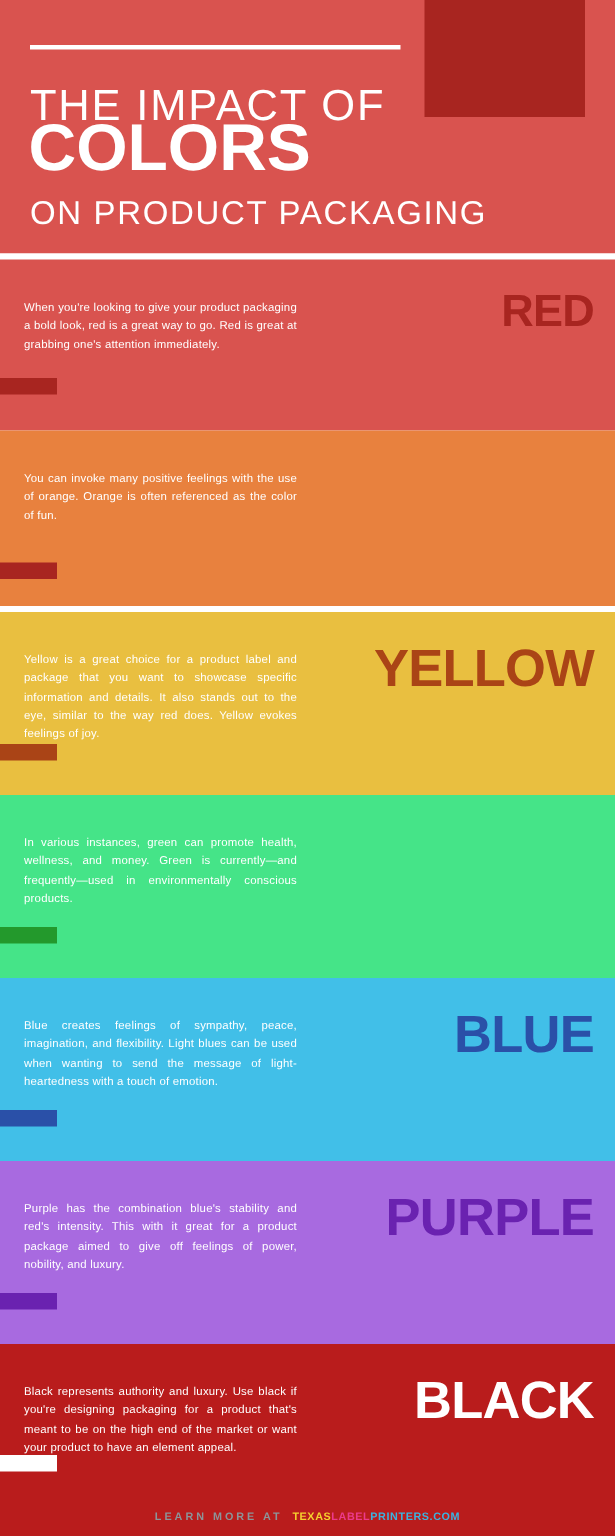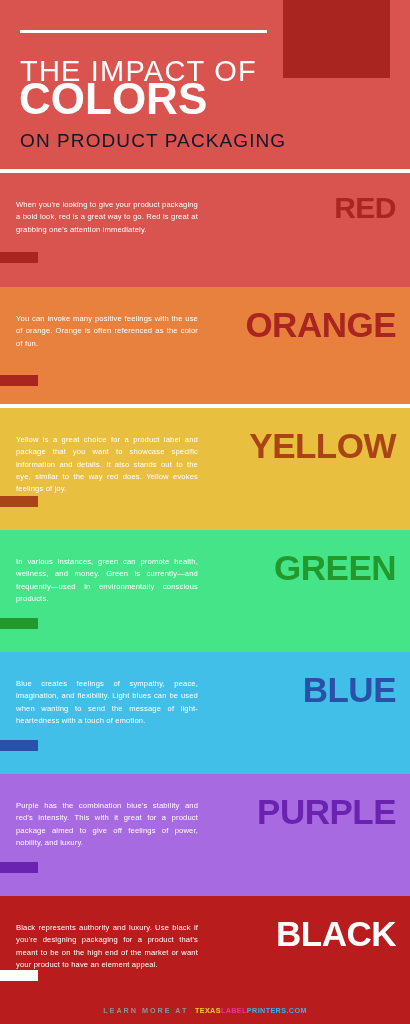--- a/index.html
+++ b/index.html
@@ -61,23 +61,23 @@
     letter-spacing: 0px;
     color: #ffffff;
     font-weight: bold;
     line-height: 1;
     white-space: nowrap;
   }
   .title-line3 {
     position: absolute;
     left: 20px;
     top: 131px;
-    font-size: 19px;
+    font-size: 22px;
     letter-spacing: 1.1px;
-    color: #0f172a;
+    color: #ffffff;
     font-weight: 400;
     line-height: 1;
     white-space: nowrap;
   }
   .header-divider {
     position: absolute;
     left: 0;
     top: 169px;
     width: 410px;
     height: 4px;
@@ -156,31 +156,29 @@
   <div class="header-divider"></div>
 
   <div id="sections-host">
       <div class="section" style="top: 173px; height: 114px; background: rgb(217, 83, 79);">
         <div class="section-desc" style="width: 182px;">When you're looking to give your product packaging a bold look, red is a great way to go. Red is great at grabbing one's attention immediately.</div>
         <div class="section-word" style="color: rgb(168, 37, 32); font-size: 30px;">RED</div>
         <div class="section-bar" style="background: rgb(168, 37, 32); top: 79px;"></div>
       </div>
       <div class="section" style="top: 287px; height: 117px; background: rgb(232, 129, 62);">
         <div class="section-desc" style="width: 182px;">You can invoke many positive feelings with the use of orange. Orange is often referenced as the color of fun.</div>
-        <div class="section-word" style="color: rgb(168, 37, 32); font-size: 35px;">ORANGE</div>
         <div class="section-bar" style="background: rgb(168, 37, 32); top: 88px;"></div>
       </div>
       <div class="section" style="top: 408px; height: 122px; background: rgb(233, 191, 64);">
         <div class="section-desc" style="width: 182px;">Yellow is a great choice for a product label and package that you want to showcase specific information and details. It also stands out to the eye, similar to the way red does. Yellow evokes feelings of joy.</div>
         <div class="section-word" style="color: rgb(170, 68, 22); font-size: 35px;">YELLOW</div>
         <div class="section-bar" style="background: rgb(170, 68, 22); top: 88px;"></div>
       </div>
       <div class="section" style="top: 530px; height: 122px; background: rgb(69, 228, 136);">
         <div class="section-desc" style="width: 182px;">In various instances, green can promote health, wellness, and money. Green is currently—and frequently—used in environmentally conscious products.</div>
-        <div class="section-word" style="color: rgb(35, 153, 44); font-size: 35px;">GREEN</div>
         <div class="section-bar" style="background: rgb(35, 153, 44); top: 88px;"></div>
       </div>
       <div class="section" style="top: 652px; height: 122px; background: rgb(65, 191, 232);">
         <div class="section-desc" style="width: 182px;">Blue creates feelings of sympathy, peace, imagination, and flexibility. Light blues can be used when wanting to send the message of light-heartedness with a touch of emotion.</div>
         <div class="section-word" style="color: rgb(42, 80, 168); font-size: 35px;">BLUE</div>
         <div class="section-bar" style="background: rgb(42, 80, 168); top: 88px;"></div>
       </div>
       <div class="section" style="top: 774px; height: 122px; background: rgb(168, 106, 224);">
         <div class="section-desc" style="width: 182px;">Purple has the combination blue's stability and red's intensity. This with it great for a product package aimed to give off feelings of power, nobility, and luxury.</div>
         <div class="section-word" style="color: rgb(106, 34, 176); font-size: 35px; text-align: center;">PURPLE</div>

